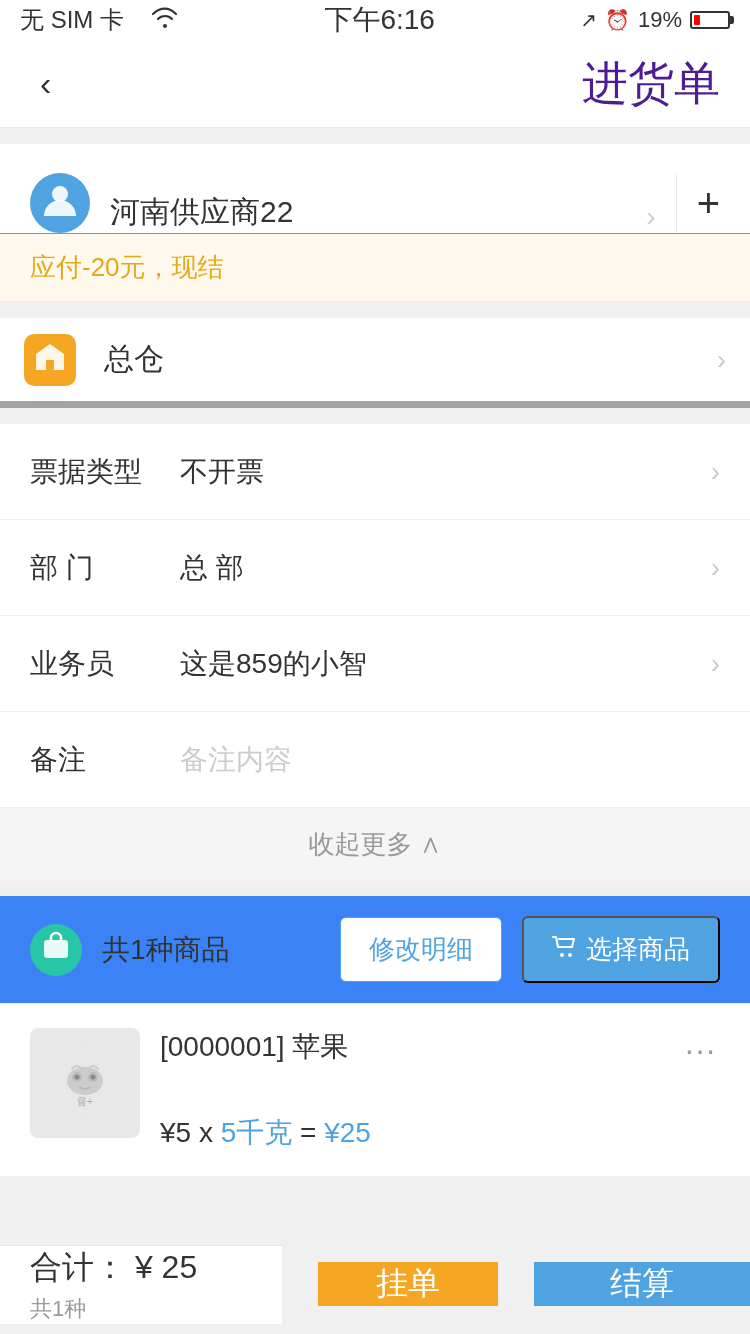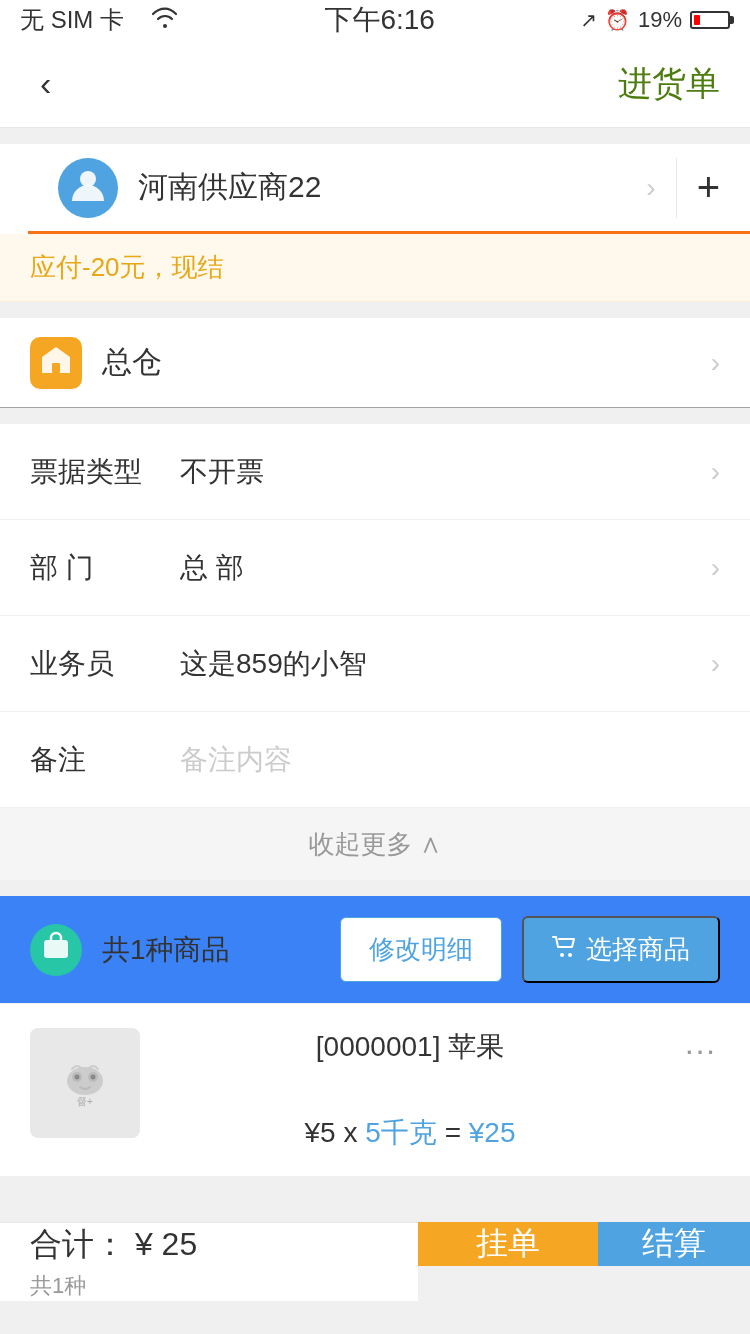--- a/index.html
+++ b/index.html
@@ -53,23 +53,23 @@
       padding: 0 30px;
       border-bottom: 1px solid #e8e8e8;
     }
     .nav-back {
       font-size: 34px;
       color: #333;
       cursor: pointer;
       padding: 10px;
     }
     .nav-title {
-      font-size: 34px;
+      font-size: 46px;
       font-weight: 500;
-      color: #4d7c0f;
+      color: #4c1d95;
     }
     .nav-action {
       font-size: 30px;
       color: #333;
       cursor: pointer;
     }
 
     
     .divider {
       height: 16px;
@@ -78,25 +78,24 @@
 
     
     .section {
       background: #fff;
       margin-bottom: 0;
     }
 
     
     .supplier-row {
       display: flex;
-      align-items: center;
+      align-items: flex-end;
       padding: 0 30px;
       height: 90px;
-      border-bottom: 3px solid #f97316;
-      margin-left: 28px;
+      border-bottom: 1px solid #f97316;
     }
     .supplier-avatar {
       width: 60px; height: 60px; border-radius: 50%;
       background: #4fa3e0;
       display: flex; align-items: center; justify-content: center;
       margin-right: 20px;
       flex-shrink: 0;
     }
     .supplier-avatar span {
       color: #fff; font-size: 32px;
@@ -131,23 +130,24 @@
     .section-divider {
       height: 16px;
       background: #f0f0f0;
     }
 
     
     .simple-row {
       background: #fff;
       display: flex;
       align-items: center;
-      padding: 0 30px;
+      padding: 0 24px;
       height: 90px;
-      border-bottom: 1px solid #a3a3a3;
+      border-bottom: 7px solid #a3a3a3;
+      gap: 8px;
     }
     .row-icon {
       width: 52px; height: 52px; border-radius: 10px;
       background: #f5a623;
       display: flex; align-items: center; justify-content: center;
       margin-right: 20px;
       flex-shrink: 0;
     }
     .row-icon span { font-size: 28px; color: #fff; }
     .row-label {
@@ -252,21 +252,20 @@
       border-radius: 8px;
       display: flex; align-items: center; justify-content: center;
       flex-shrink: 0;
       overflow: hidden;
     }
     .product-thumb .owl-icon {
       font-size: 48px; color: #bbb;
     }
     .product-info {
       flex: 1;
-      text-align: center;
     }
     .product-name {
       font-size: 28px;
       color: #333;
       margin-bottom: 16px;
     }
     .product-price {
       font-size: 28px;
       color: #333;
       margin-top: 48px;
@@ -274,25 +273,26 @@
     .product-price .highlight {
       color: #4fa3e0;
     }
     .product-more {
       color: #999; font-size: 32px; cursor: pointer; padding: 4px;
     }
 
     
     .bottom-footer {
       position: fixed;
-      bottom: 12px;
+      bottom: 0;
       width: 750px;
       display: flex;
-      align-items: flex-start;
+      align-items: center;
       height: 100px;
+      gap: 36px;
     }
     .footer-total {
       flex: 1;
       background: #fff;
       display: flex;
       flex-direction: column;
       justify-content: center;
       padding: 0 30px;
       border-top: 1px solid #e8e8e8;
     }
@@ -308,21 +308,21 @@
     }
     .footer-btn-hang {
       width: 180px;
       background: #f5a623;
       color: #fff;
       font-size: 32px;
       display: flex; align-items: center; justify-content: center;
       cursor: pointer;
     }
     .footer-btn-checkout {
-      width: 152px;
+      width: 216px;
       background: #4fa3e0;
       color: #fff;
       font-size: 32px;
       display: flex; align-items: center; justify-content: center;
       cursor: pointer;
     }
   </style>
 </head>
 <body>
 

